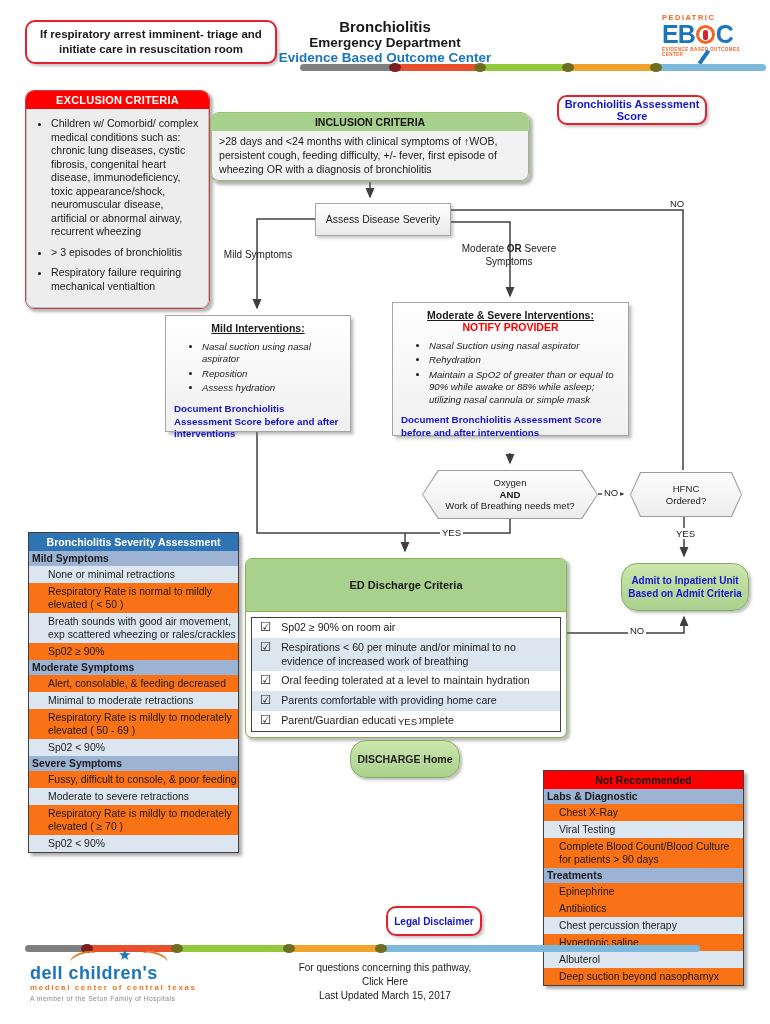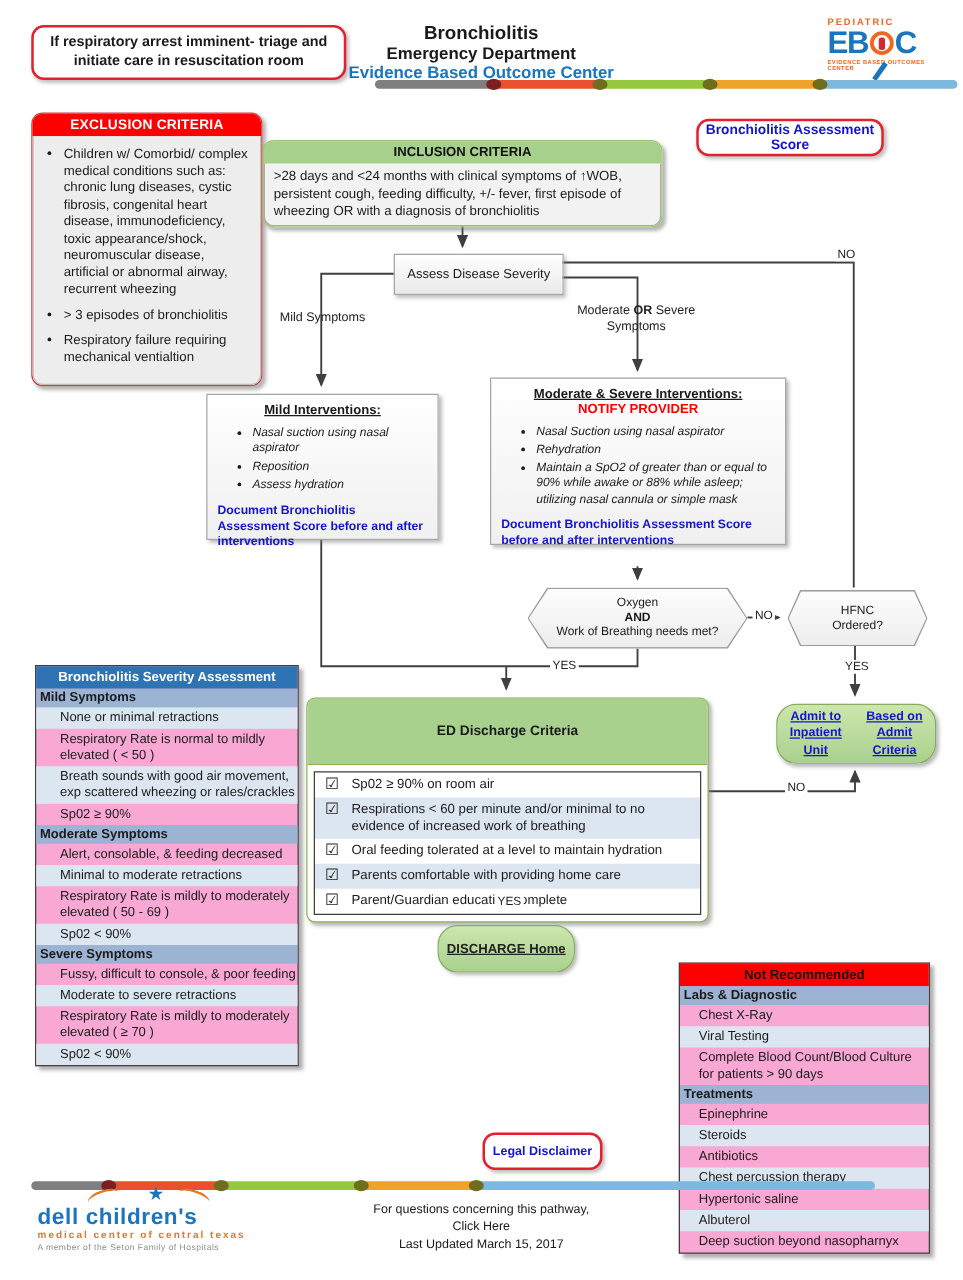--- a/index.html
+++ b/index.html
@@ -47,28 +47,28 @@
           background:#9c9c9c; filter:drop-shadow(2px 2px 2px rgba(120,120,120,.5)); }
   .hexi { position:absolute; left:1px; top:1px; right:1px; bottom:1px;
           clip-path:polygon(9% 0,91% 0,100% 50%,91% 100%,9% 100%,0 50%);
           background:linear-gradient(#fdfdfd,#ededed);
           display:flex; flex-direction:column; align-items:center; justify-content:center;
           font-size:9.6px; line-height:1.25; text-align:center; }
 
   
   .greenpill { background:linear-gradient(#cde6ad,#a9d18e); border:1px solid #85ad60; border-radius:16px;
                box-shadow:2px 2px 3px rgba(120,120,120,.5);
-               display:flex; align-items:center; justify-content:center; text-align:center;text-decoration:underline; }
+               display:flex; flex-direction:column; align-items:center; justify-content:center; text-align:center; }
 
   
   .flbl { z-index:3; background:#fff; font-size:9.5px; color:#222; padding:0 2px; }
   .brlbl { z-index:3; font-size:10px; color:#222; text-align:center; line-height:1.25; }
 
   
-  .dtable { border:1.5px solid #3f3f3f; box-shadow:3px 3px 3px rgba(110,110,110,.55); background:#f9a8d4; z-index:2; }
+  .dtable { border:1.5px solid #3f3f3f; box-shadow:3px 3px 3px rgba(110,110,110,.55); background:#f97316; z-index:2; }
   .dtable .thead { background:#2e74b5; color:#fff; font-weight:bold; text-align:center; font-size:10.6px; padding:3px 0; }
   .dtable .thead.red { background:#fe0000; color:#151515; }
   .dtable .sec { background:#9cb3d4; font-weight:bold; font-size:10.4px; padding:2px 0 2px 3px; }
   .dtable .row { font-size:10.4px; padding:2px 0 2px 19px; line-height:1.25; }
   .dtable .row.alt { background:#dce6f1; }
   .nr .row { padding-left:15px; }
 
   
   .edbox { border:1.5px solid #8db150; border-radius:7px; background:#fff;
            box-shadow:2.5px 2.5px 3px rgba(120,120,120,.5); z-index:2; }
@@ -311,21 +311,20 @@
   <div class="abs dtable nr" style="left:543px; top:770px; width:201px;">
     <div class="thead red">Not Recommended</div>
 
     <div class="sec">Labs &amp; Diagnostic</div>
     <div class="row">Chest X-Ray</div>
     <div class="row alt">Viral Testing</div>
     <div class="row">Complete Blood Count/Blood Culture for patients &gt; 90 days</div>
 
     <div class="sec">Treatments</div>
     <div class="row">Epinephrine</div>
-    <div class="row alt">Steroids</div>
     <div class="row">Antibiotics</div>
     <div class="row alt">Chest percussion therapy</div>
     <div class="row">Hypertonic saline</div>
     <div class="row alt">Albuterol</div>
     <div class="row">Deep suction beyond nasopharnyx</div>
   </div>
 
   <div class="abs redbox bluetext node" style="left:386px; top:906px; width:96px; height:30px; font-size:10px;">
     <span>Legal Disclaimer</span>
   </div>

